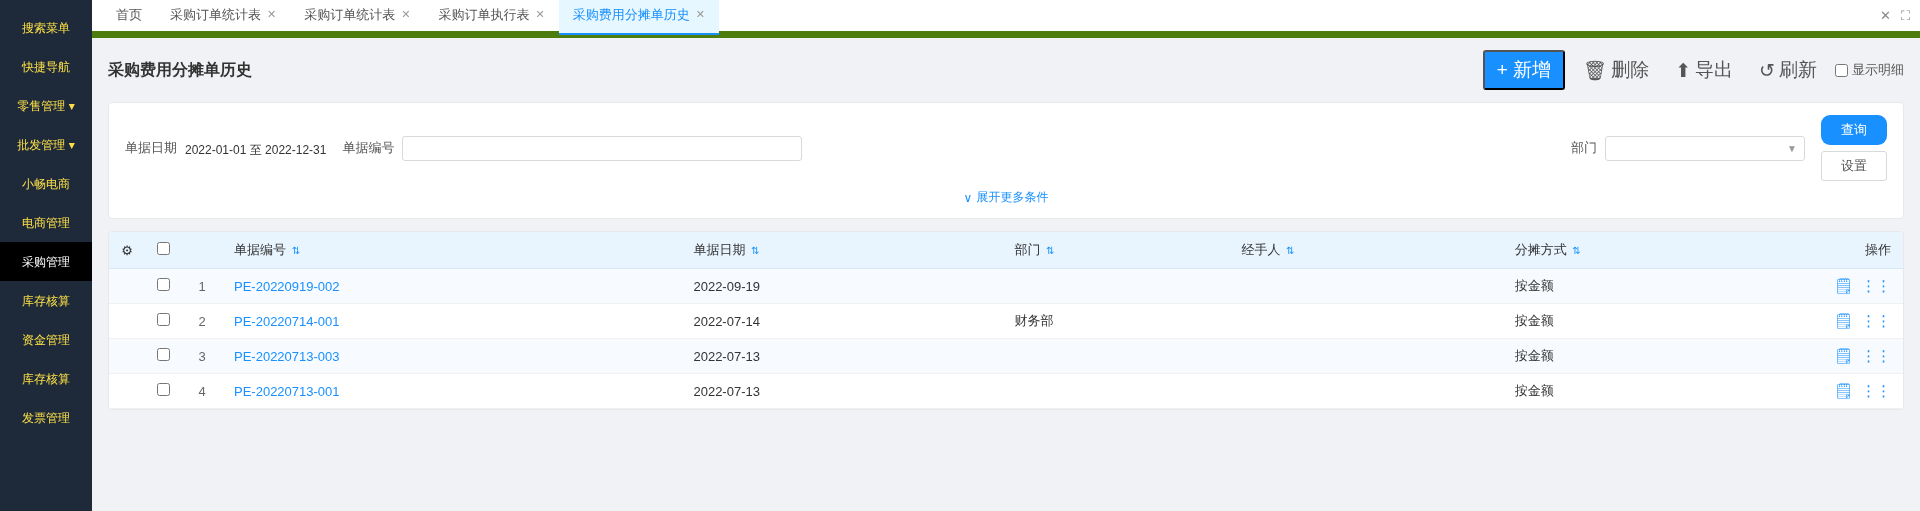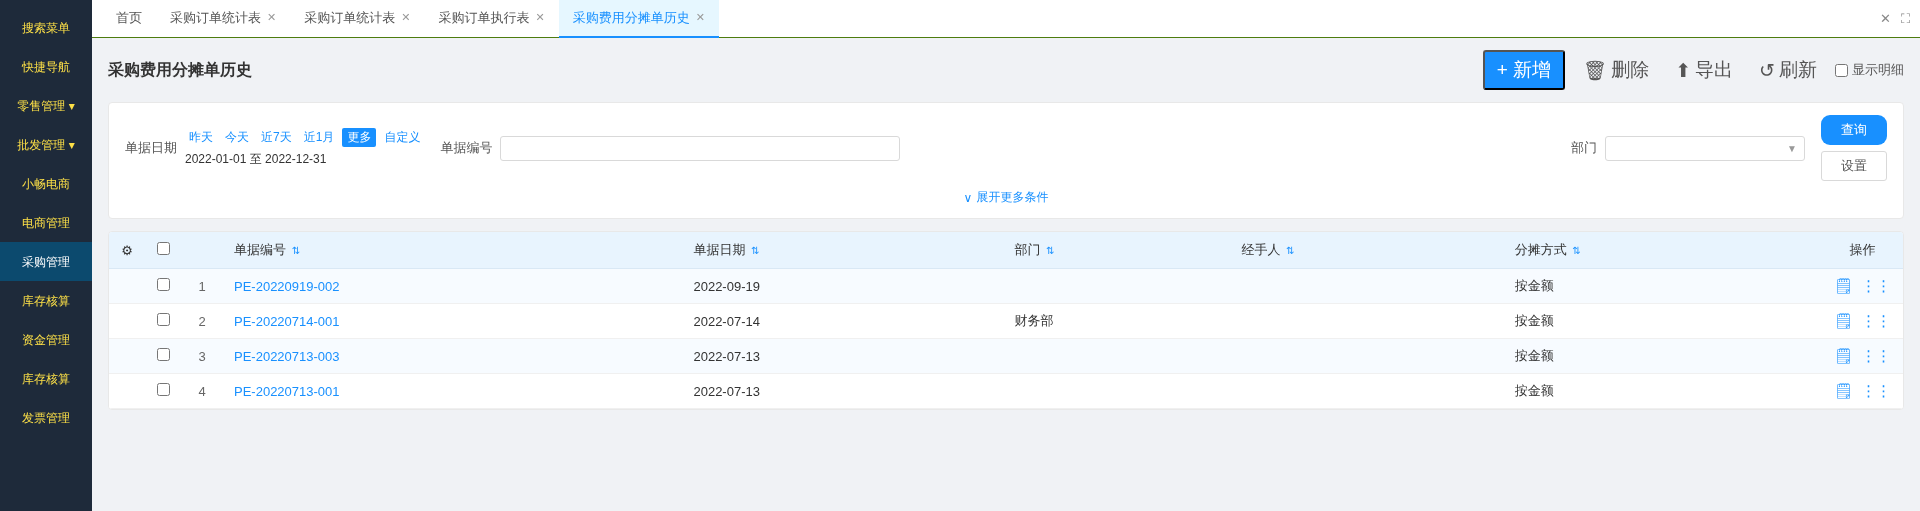--- a/index.html
+++ b/index.html
@@ -17,38 +17,38 @@
       height: 511px;
     }
     .sidebar-item {
       width: 100%;
       padding: 10px 0;
       text-align: center;
       color: #fde047;
       font-size: 12px;
       cursor: pointer;
     }
-    .sidebar-item.active { background: #0c4a6e; color: #fff; text-align: center; }
+    .sidebar-item.active { background: #000000; color: #fff; text-align: center; }
     .sidebar-item .s-label { margin-top: 2px; }
 
     
     .main {
       flex: 1;
       display: flex;
       flex-direction: column;
       background: #f0f2f5;
       overflow: hidden;
     }
 
     
     .tab-bar {
       background: #fff;
       display: flex;
       align-items: center;
-      border-bottom: 1px solid #4d7c0f;
+      border-bottom: 7px solid #4d7c0f;
       padding: 0 10px;
       height: 38px;
       flex-shrink: 0;
     }
     .tab-item {
       padding: 0 14px;
       height: 38px;
       display: flex;
       align-items: center;
       font-size: 13px;
@@ -384,28 +384,20 @@
         </label>
       </div>
     </div>
 
     <div class="search-bar">
       <div class="search-row">
 
         <div class="search-field">
           <span class="search-label">单据日期</span>
           <div>
-            <div class="date-shortcuts">
-              <span class="date-shortcut">昨天</span>
-              <span class="date-shortcut">今天</span>
-              <span class="date-shortcut">近7天</span>
-              <span class="date-shortcut">近1月</span>
-              <span class="date-shortcut more">更多</span>
-              <span class="date-shortcut">自定义</span>
-            </div>
             <div class="date-range-text">2022-01-01 至 2022-12-31</div>
           </div>
         </div>
 
         <div class="search-field" style="flex:1;">
           <span class="search-label">单据编号</span>
           <input class="search-input" type="text" style="width: 100%; max-width: 400px;">
         </div>
 
         <div class="search-field">
@@ -435,21 +427,21 @@
         <thead>
           <tr>
             <th class="gear-icon-cell" style="width:36px;">⚙</th>
             <th class="checkbox-cell"><input type="checkbox" style=""></th>
             <th class="num-cell"></th>
             <th>单据编号 <span class="sort-icon">⇅</span></th>
             <th>单据日期 <span class="sort-icon">⇅</span></th>
             <th>部门 <span class="sort-icon">⇅</span></th>
             <th>经手人 <span class="sort-icon">⇅</span></th>
             <th style="width:auto;">分摊方式 <span class="sort-icon">⇅</span></th>
-            <th style="width:80px;text-align:center;">操作</th>
+            <th style="width:80px;text-align:right;">操作</th>
           </tr>
         </thead>
         <tbody id="table-body">
         <tr>
     <td class="gear-icon-cell" style="text-align:center;color:#999;"></td>
     <td class="checkbox-cell"><input type="checkbox" style=""></td>
     <td class="num-cell">1</td>
     <td><a class="link-text">PE-20220919-002</a></td>
     <td>2022-09-19</td>
     <td></td>

